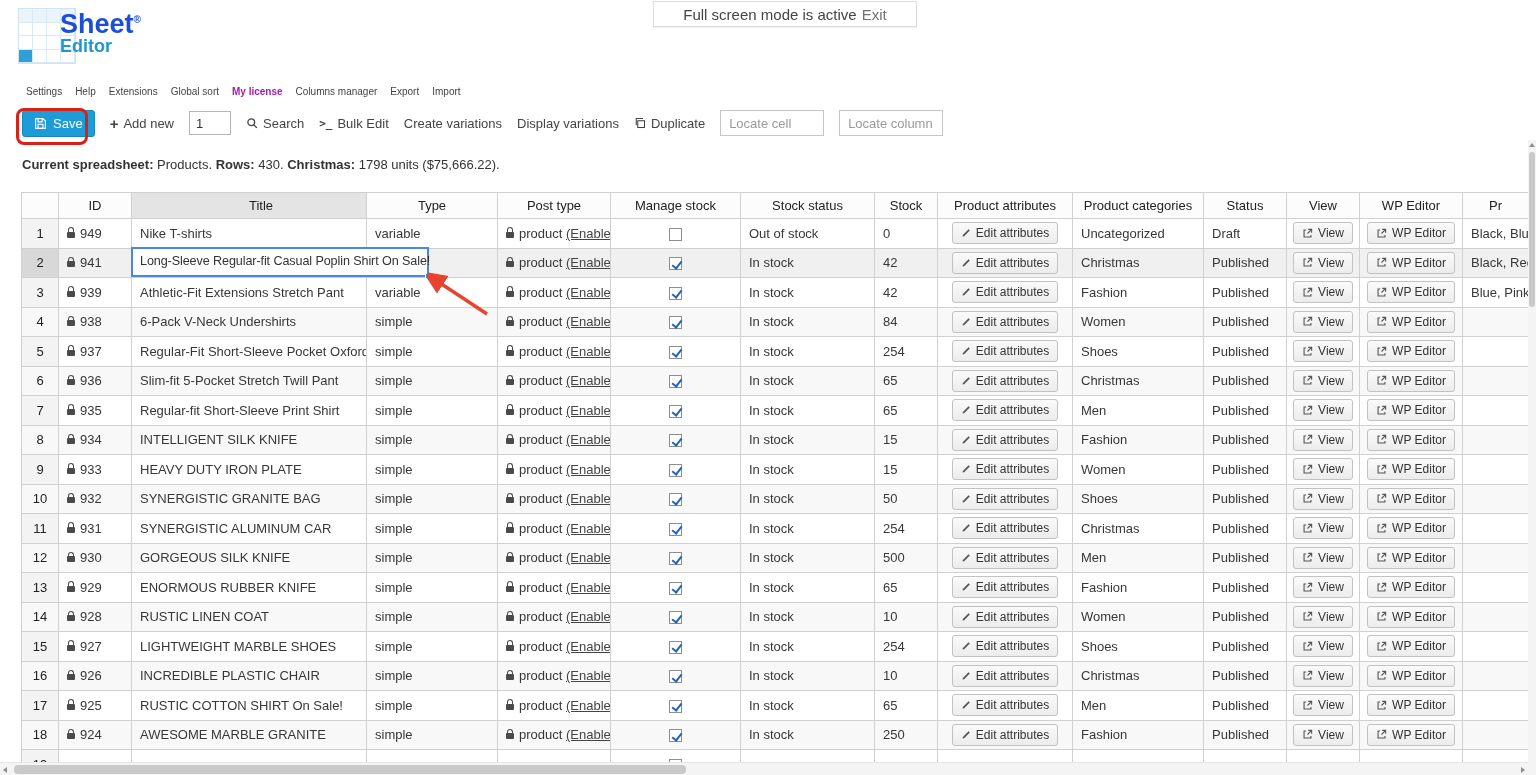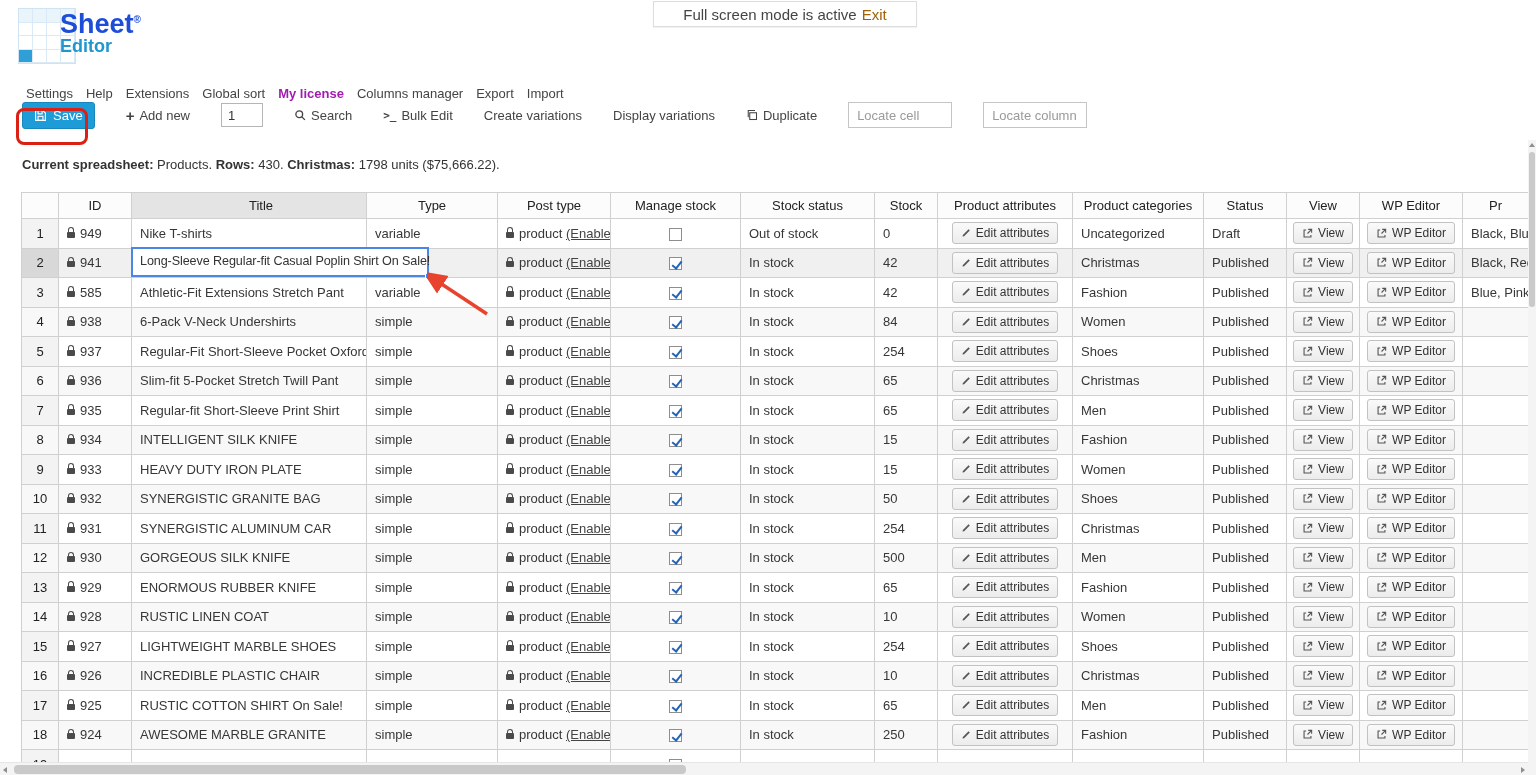--- a/index.html
+++ b/index.html
@@ -10,43 +10,43 @@
     position:relative; overflow:hidden;
   }
 
   
   .notification {
     position:absolute; top:1px; left:653px; width:264px; height:26px;
     background:#fff; border:1px solid #ddd; box-shadow:0 1px 1px rgba(0,0,0,.05);
     font-size:15px; color:#444; display:flex; align-items:center; justify-content:center; gap:5px;
     white-space:nowrap;
   }
-  .notification a { color:#a16207; cursor:pointer; }
+  .notification a { color:#737373; cursor:pointer; }
 
   
   .logo { position:absolute; top:8px; left:18px; display:flex; }
   .logo-grid {
     width:58px; height:56px; border:1px solid #cfe3f2; background:#fff;
     display:grid; grid-template-columns:repeat(4,1fr); grid-template-rows:repeat(4,1fr);
   }
   .logo-grid div { border-right:1px solid #d9eaf6; border-bottom:1px solid #d9eaf6; }
   .logo-grid div.hl-cell { background:#2f9fd8; }
   .logo-grid div.hd-cell { background:#eaf4fb; }
   .logo-text { margin-left:-16px; margin-top:4px; font-weight:bold; line-height:0.95; }
   .logo-sheet { font-size:27px; color:#1d4ed8; }
   .logo-sheet sup { font-size:10px; vertical-align:super; }
   .logo-editor { font-size:18px; color:#2196cf; }
 
   
-  .menu { position:absolute; top:86px; left:26px; display:flex; gap:13px; font-size:13px; color:#444; }
+  .menu { position:absolute; top:86px; left:26px; display:flex; gap:13px; font-size:10px; color:#444; }
   .menu-item { cursor:pointer; }
   .menu-item.bold { font-weight:bold; color:#a21caf; }
 
   
-  .toolbar { position:absolute; top:100px; left:22px; height:30px; display:flex; align-items:center; gap:31px; font-size:13px; color:#444; }
+  .toolbar { position:absolute; top:108px; left:22px; height:30px; display:flex; align-items:center; gap:15px; font-size:13px; color:#444; }
   .save-btn {
     background:#1e9cd8; border:1px solid #1787bd; color:#fff;
     padding:5px 11px; border-radius:3px; font-size:13px; font-family:inherit;
     display:flex; align-items:center; gap:6px; cursor:pointer;
   }
   .red-box {
     position:absolute; left:16px; top:108px; width:72px; height:37px;
     border:3px solid #db2116; border-radius:8px; pointer-events:none; z-index:30;
   }
   .tool-item { display:flex; align-items:center; gap:5px; cursor:pointer; white-space:nowrap; }
@@ -345,21 +345,21 @@
                   <path d="M14 2L8 8"></path>
                 </svg>
               </span>
         <span>WP Editor</span>
       </button>
     </td>
     <td>Black, Red</td>
   </tr>
         <tr>
     <td class="rownum">3</td>
-    <td><span class="lock"></span><span>585</span></td>
+    <td><span class="lock"></span><span>939</span></td>
     <td>Athletic-Fit Extensions Stretch Pant</td>
     <td>variable</td>
     <td><span class="lock"></span><span>product</span>&nbsp;<a class="enable-link">(Enable)</a></td>
     <td class="center"><span class="checkbox checked"></span></td>
     <td>In stock</td>
     <td>42</td>
     <td class="center">
       <button class="wp-btn">
         <span style="display:inline-flex;">
                 <svg width="10" height="10" viewBox="0 0 16 16">

